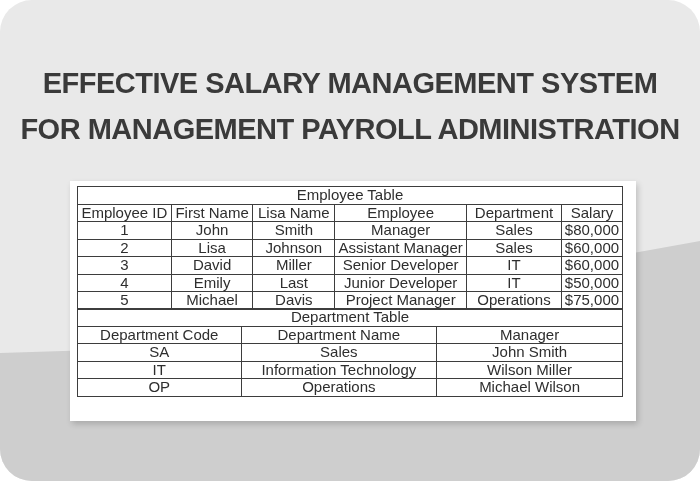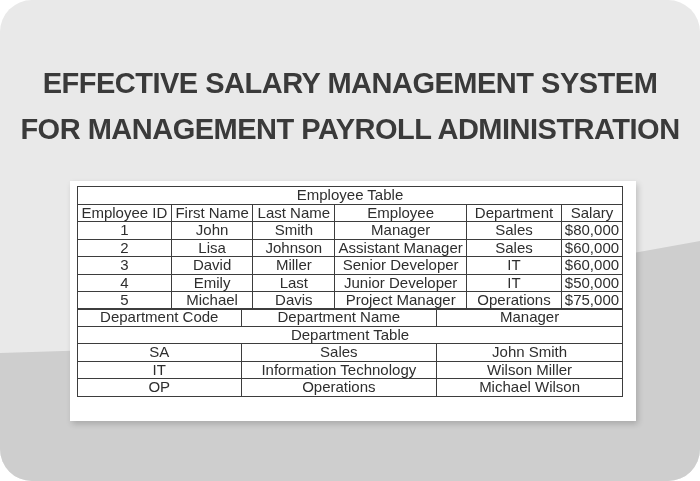--- a/index.html
+++ b/index.html
@@ -79,21 +79,21 @@
           <col style="width:17.4%">
           <col style="width:11.2%">
       </colgroup>
       <tbody>
         <tr>
           <td colspan="6">Employee Table</td>
         </tr>
         <tr>
             <td>Employee ID</td>
             <td>First Name</td>
-            <td>Last Name</td>
+            <td>Lisa Name</td>
             <td>Employee</td>
             <td>Department</td>
             <td>Salary</td>
           </tr>
       </tbody>
       <tbody>
           <tr>
             <td>1</td>
             <td>John</td>
             <td>Smith</td>
@@ -137,27 +137,27 @@
     </table>
 
     <table class="dept-table">
       <colgroup>
         <col style="width:30.0%">
           <col style="width:35.9%">
           <col style="width:34.1%">
       </colgroup>
       <tbody>
         <tr>
+          <td colspan="3">Department Table</td>
+        </tr>
+        <tr>
             <td>Department Code</td>
             <td>Department Name</td>
             <td>Manager</td>
           </tr>
-        <tr>
-          <td colspan="3">Department Table</td>
-        </tr>
       </tbody>
       <tbody>
           <tr>
             <td>SA</td>
             <td>Sales</td>
             <td>John Smith</td>
           </tr>
           <tr>
             <td>IT</td>
             <td>Information Technology</td>

